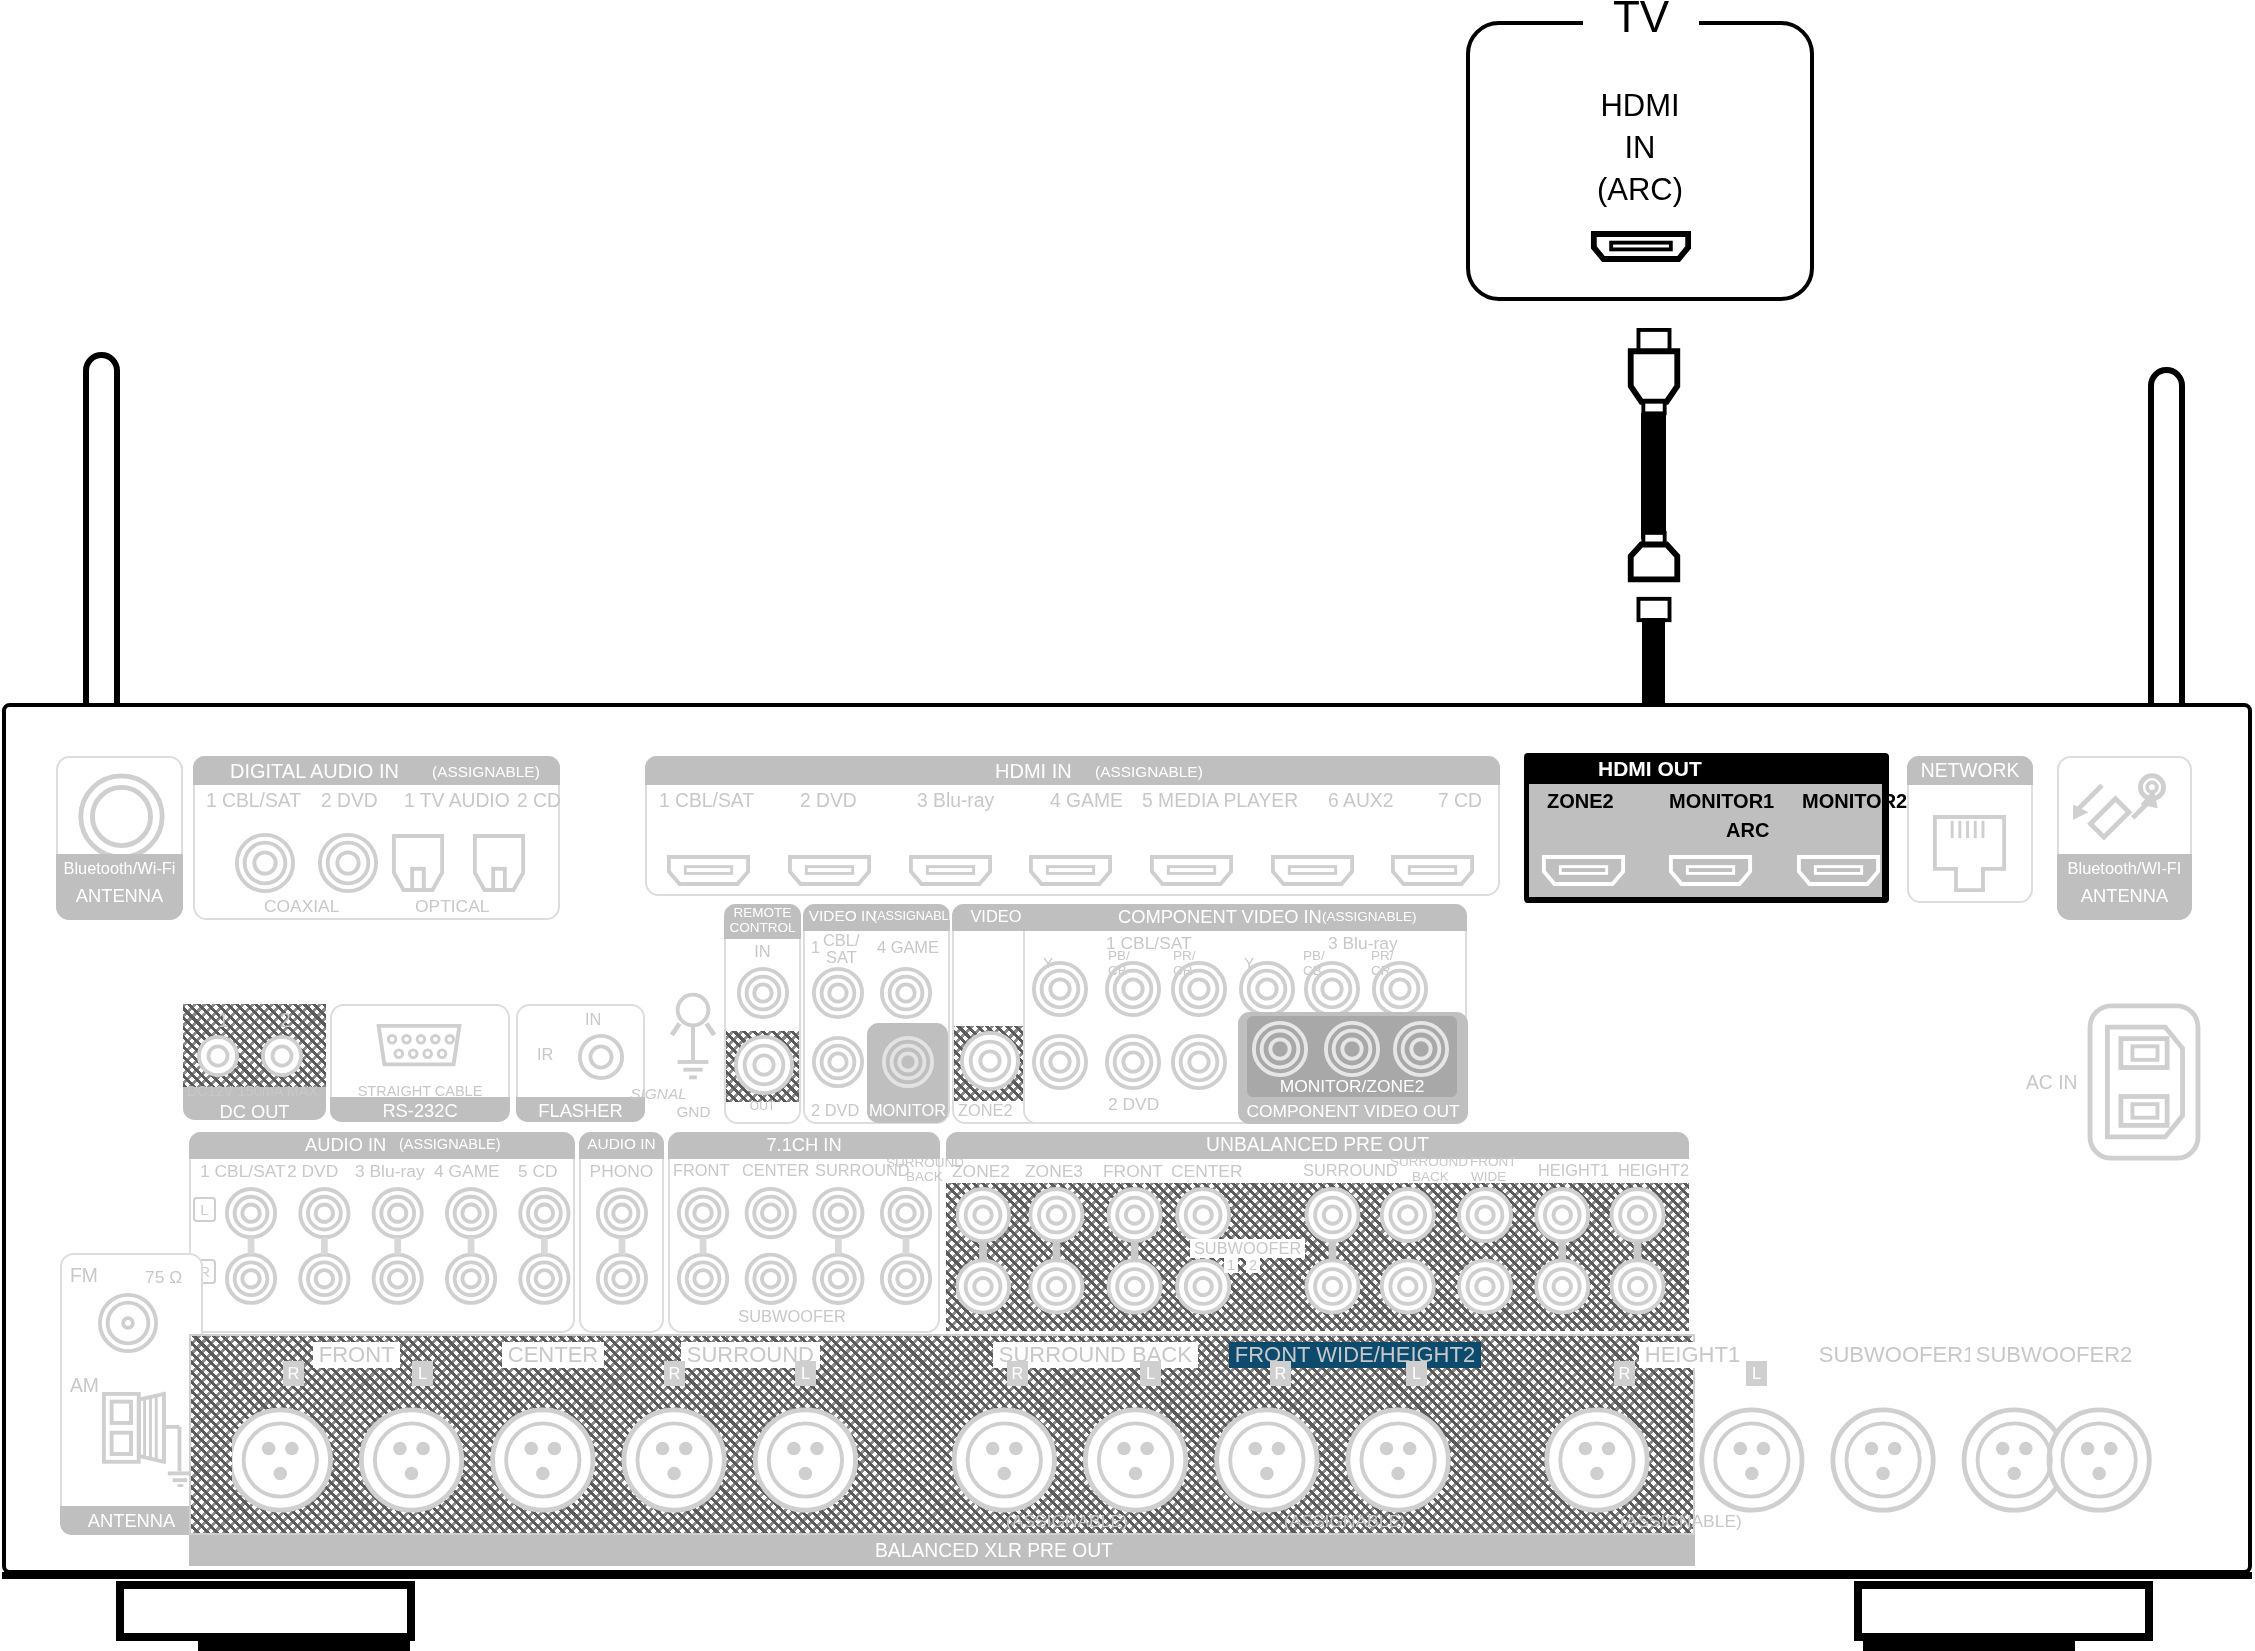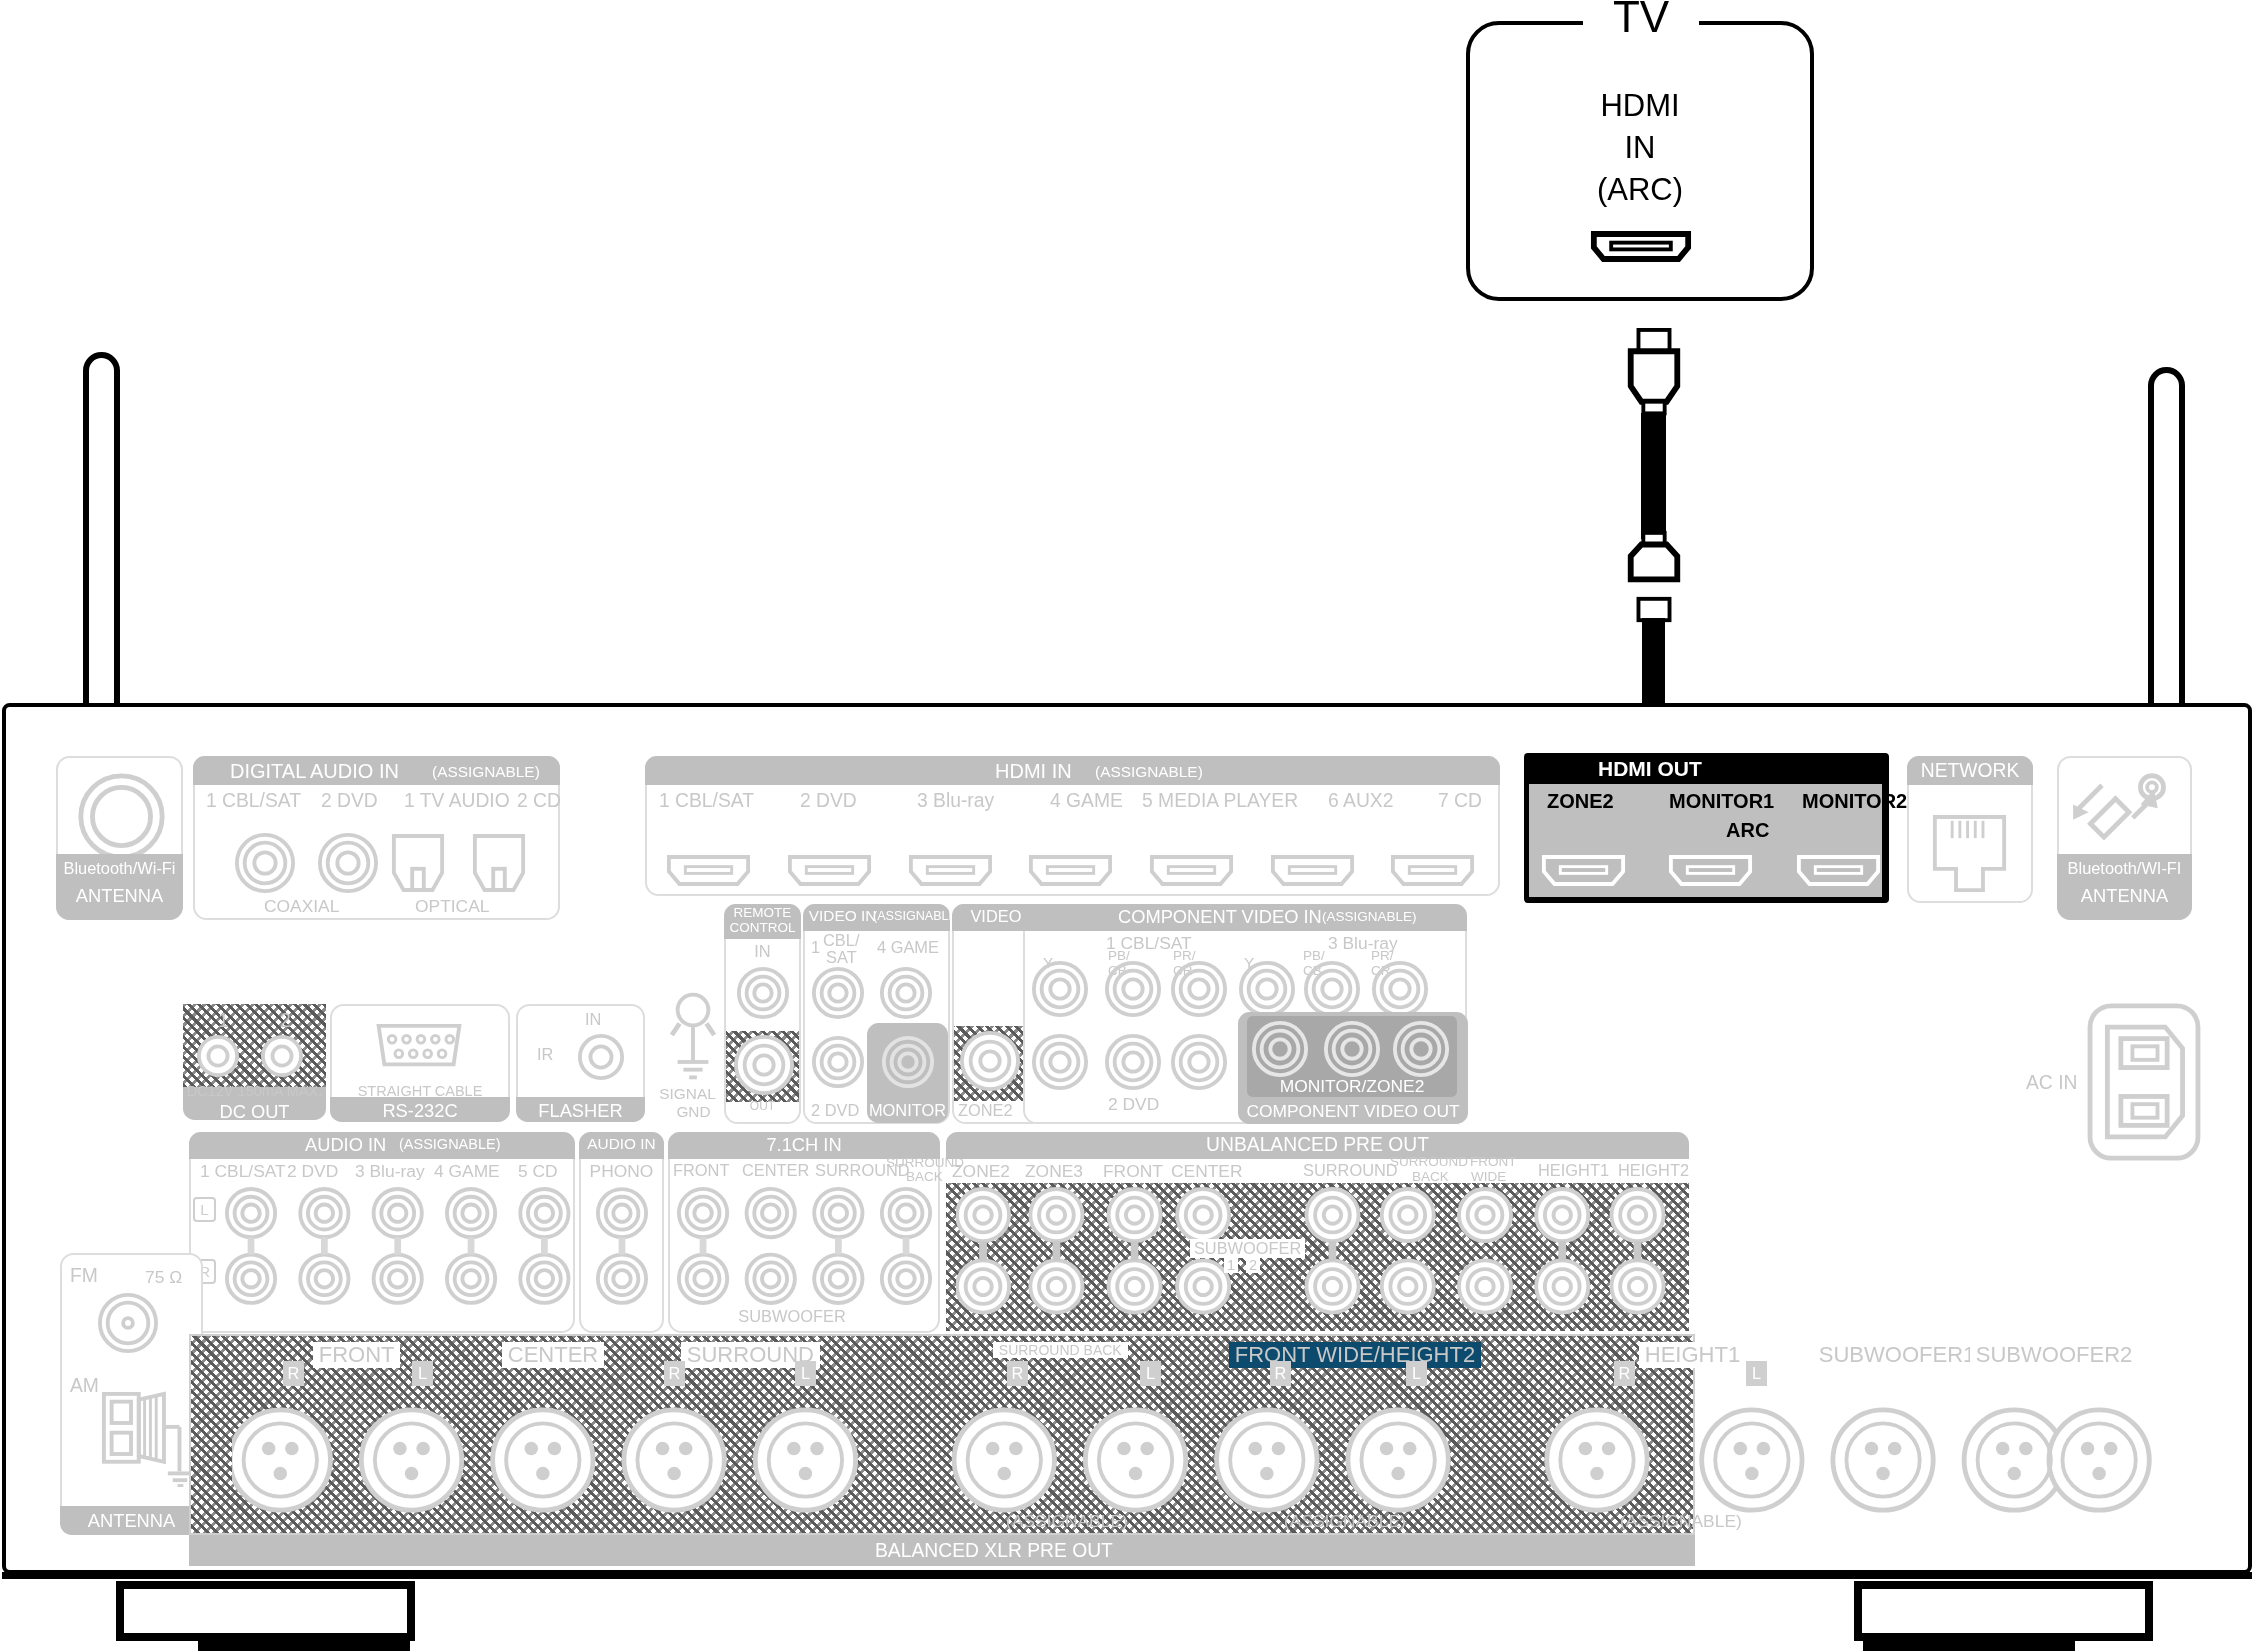--- a/index.html
+++ b/index.html
@@ -445,21 +445,21 @@
 </div>
 
 <svg class="abs" style="left:666px; top:985px;" width="54" height="102" viewBox="0 0 56 106">
   <circle cx="28" cy="26" r="16" fill="none" stroke="#cfcfcf" stroke-width="4"></circle>
   <path d="M14 40 L6 52 M42 40 L50 52" stroke="#cfcfcf" stroke-width="5" fill="none"></path>
   <line x1="28" y1="42" x2="28" y2="80" stroke="#cfcfcf" stroke-width="4"></line>
   <line x1="12" y1="80" x2="44" y2="80" stroke="#cfcfcf" stroke-width="4"></line>
   <line x1="18" y1="88" x2="38" y2="88" stroke="#cfcfcf" stroke-width="4"></line>
   <line x1="24" y1="96" x2="32" y2="96" stroke="#cfcfcf" stroke-width="4"></line>
 </svg>
-<div class="abs g center" style="left:651px; top:1085px; width:73px; font-size:15.4px;">SIGNAL</div>
+<div class="abs g center" style="left:622px; top:1085px; width:73px; font-size:15.4px;font-style:italic;">SIGNAL</div>
 <div class="abs g center" style="left:657px; top:1103px; width:73px; font-size:15.4px;">GND</div>
 
 <div class="abs panel-outline" style="left:189px; top:1132px; width:386px; height:201px;"></div>
 <div class="abs hdr-gray" style="left:189px; top:1132px; width:386px; height:27px; border-radius:11.6px 11.6px 0 0;">
   <span class="lbl w" style="left:116px; top:1.9px; font-size:18.3px;">AUDIO IN</span>
   <span class="lbl w" style="left:210px; top:3.9px; font-size:14.5px;">(ASSIGNABLE)</span>
 </div>
 <div class="abs g" style="left:200px; top:1161px; font-size:17.4px;">1 CBL/SAT</div>
 <div class="abs g" style="left:287px; top:1161px; font-size:17.4px;">2 DVD</div>
 <div class="abs g" style="left:355px; top:1161px; font-size:17.4px;">3 Blu-ray</div>
@@ -687,21 +687,21 @@
 <div class="abs panel-gray" style="left:60px; top:1506px; width:143px; height:29px; border-radius:0 0 11.6px 11.6px;">
   <span class="lbl w center" style="left:0; top:3.9px; width:143px; font-size:18.3px;">ANTENNA</span>
 </div>
 
 <div class="abs hatch" style="left:189px; top:1334px; width:1506px; height:201px;"></div>
 <div class="abs" style="left:189px; top:1334px; width:1506px; height:201px; border:2.9px solid #cfcfcf;"></div>
 
 <div class="abs g" style="left:313px; top:1342px; font-size:22px; background:#fff; padding:0 5.8px;">FRONT</div>
 <div class="abs g" style="left:502px; top:1342px; font-size:22px; background:#fff; padding:0 5.8px;">CENTER</div>
 <div class="abs g" style="left:681px; top:1342px; font-size:22px; background:#fff; padding:0 5.8px;">SURROUND</div>
-<div class="abs g" style="left:993px; top:1342px; font-size:14px; background:#fff; padding:0 5.8px;">SURROUND BACK</div>
+<div class="abs g" style="left:993px; top:1342px; font-size:22px; background:#fff; padding:0 5.8px;">SURROUND BACK</div>
 <div class="abs g" style="left:1229px; top:1342px; font-size:22px; background:#0c4a6e; padding:0 5.8px;">FRONT WIDE/HEIGHT2</div>
 <div class="abs g" style="left:1639px; top:1342px; font-size:22px; background:#fff; padding:0 5.8px;">HEIGHT1</div>
 <div class="abs g" style="left:1813px; top:1342px; font-size:22px; background:#fff; padding:0 5.8px;">SUBWOOFER1</div>
 <div class="abs g" style="left:1970px; top:1342px; font-size:22px; background:#fff; padding:0 5.8px;">SUBWOOFER2</div>
 
 <div class="abs" style="left:283px; top:1361px; width:21px; height:25px; background:#cfcfcf; color:#fff; font-size:16.4px; text-align:center; line-height:25px;">R</div>
 <div class="abs" style="left:412px; top:1361px; width:21px; height:25px; background:#cfcfcf; color:#fff; font-size:16.4px; text-align:center; line-height:25px;">L</div>
 <div class="abs" style="left:664px; top:1361px; width:21px; height:25px; background:#cfcfcf; color:#fff; font-size:16.4px; text-align:center; line-height:25px;">R</div>
 <div class="abs" style="left:795px; top:1361px; width:21px; height:25px; background:#cfcfcf; color:#fff; font-size:16.4px; text-align:center; line-height:25px;">L</div>
 <div class="abs" style="left:1007px; top:1361px; width:21px; height:25px; background:#cfcfcf; color:#fff; font-size:16.4px; text-align:center; line-height:25px;">R</div>

